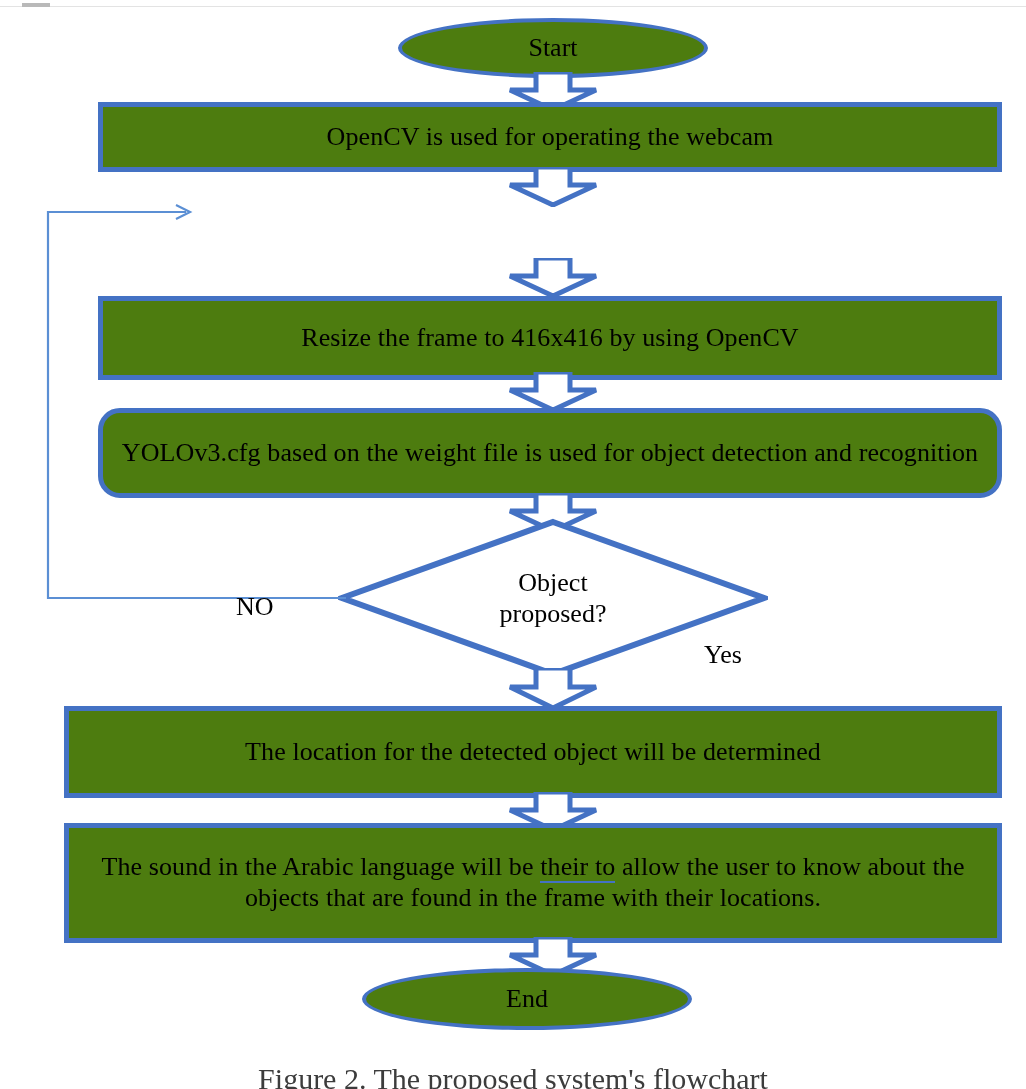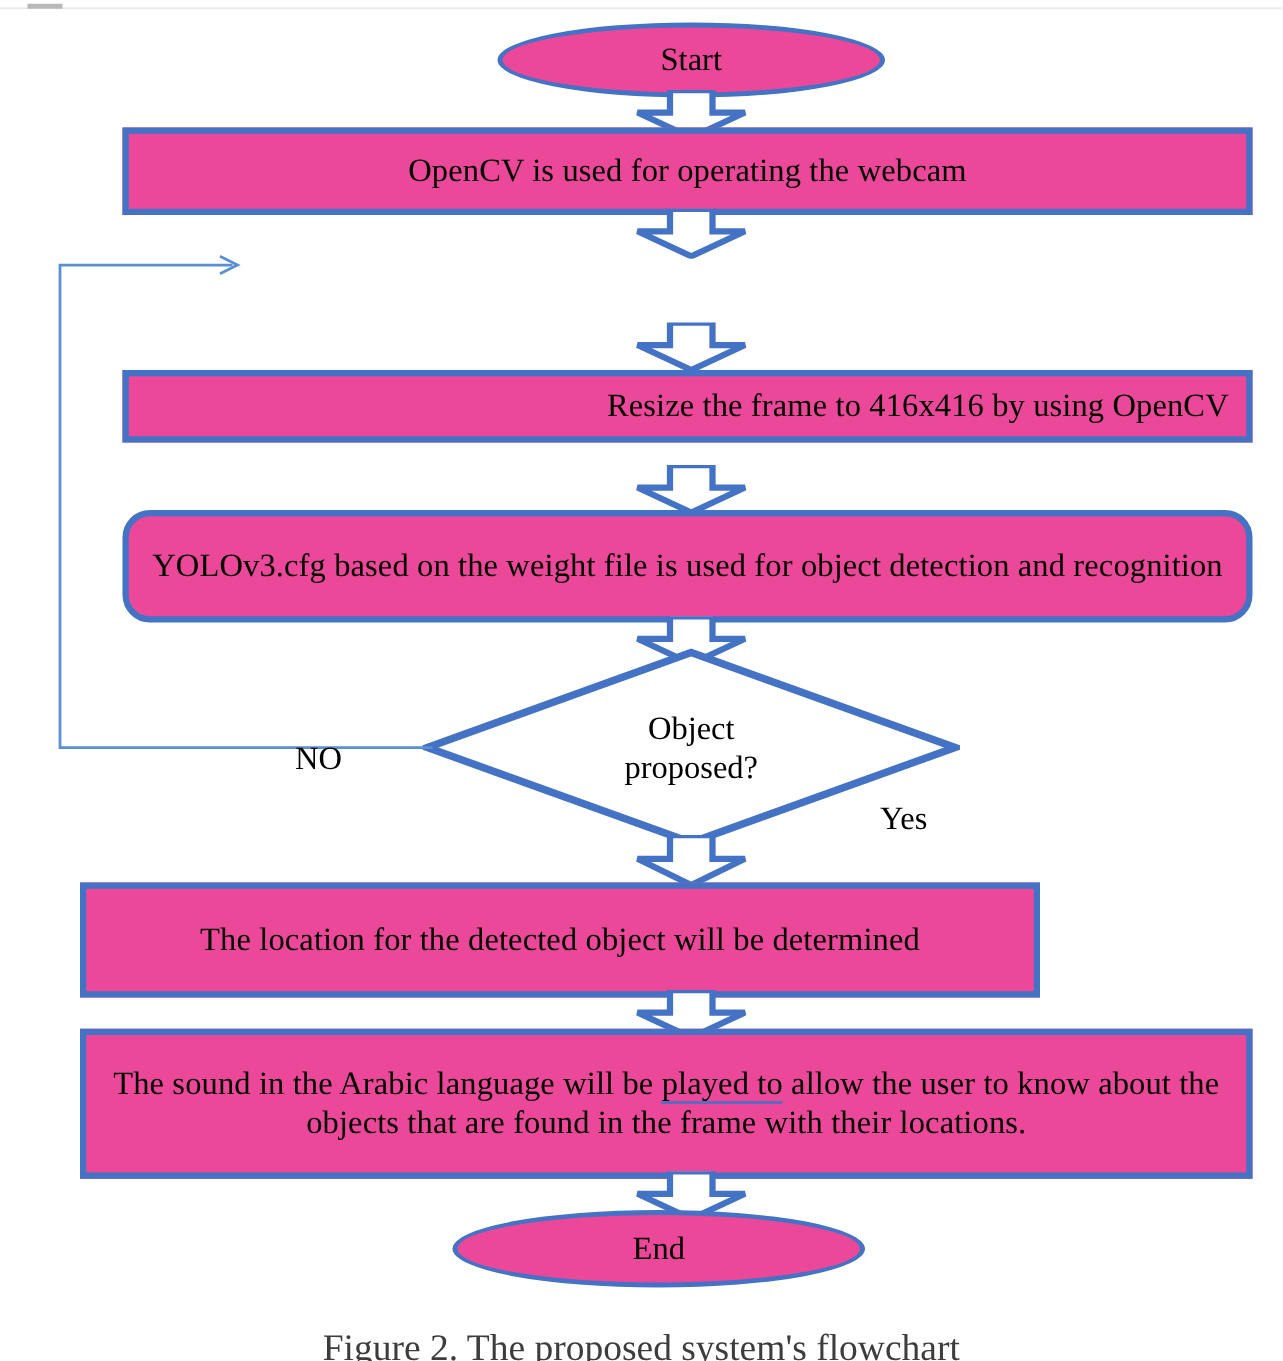--- a/index.html
+++ b/index.html
@@ -43,21 +43,21 @@
   }
 
   
   .node {
     position: absolute;
     box-sizing: border-box;
     display: flex;
     align-items: center;
     justify-content: center;
     text-align: center;
-    background: #ec4899;
+    background: #4d7c0f;
   }
 
   .process {
     border: 5px solid #4472c4;
   }
   .process .node-text {
     font-size: 26px;
     line-height: 1.18;
     padding: 0 14px;
     letter-spacing: .1px;
@@ -138,21 +138,21 @@
 
   <svg class="arrow" style="left:493px; top:167px;" width="120" height="40" viewBox="0 0 120 40">
     <polygon points="43,0 77,0 77,18 103,18 60,38 17,18 43,18" fill="#ffffff" stroke="#4472c4" stroke-width="5"></polygon>
   </svg>
 
 
   <svg class="arrow" style="left:493px; top:258px;" width="120" height="40" viewBox="0 0 120 40">
     <polygon points="43,0 77,0 77,18 103,18 60,38 17,18 43,18" fill="#ffffff" stroke="#4472c4" stroke-width="5"></polygon>
   </svg>
 
-  <div class="node process" style="left:98px; top:296px; width:904px; height:58px;justify-content:flex-end;">
+  <div class="node process" style="left:98px; top:296px; width:904px; height:84px;">
     <span class="node-text">Resize the frame to 416x416 by using OpenCV</span>
   </div>
 
   <svg class="arrow" style="left:493px; top:372px;" width="120" height="40" viewBox="0 0 120 40">
     <polygon points="43,0 77,0 77,18 103,18 60,38 17,18 43,18" fill="#ffffff" stroke="#4472c4" stroke-width="5"></polygon>
   </svg>
 
   <div class="node process" style="left:98px; top:408px; width:904px; height:90px;border-radius:22px;">
     <span class="node-text">YOLOv3.cfg based on the weight file is used for object detection and recognition</span>
   </div>
@@ -176,30 +176,30 @@
     <polyline points="140,5 154,12 140,19" fill="none" stroke="#5b8fd4" stroke-width="2.2"></polyline>
   </svg>
   <span class="edge-label" style="left:236px; top:592px;">NO</span>
 
   <span class="edge-label" style="left:704px; top:640px;">Yes</span>
 
   <svg class="arrow" style="left:493px; top:668px;" width="120" height="42" viewBox="0 0 120 42">
     <polygon points="43,0 77,0 77,19 103,19 60,40 17,19 43,19" fill="#ffffff" stroke="#4472c4" stroke-width="5"></polygon>
   </svg>
 
-  <div class="node process" style="left:64px; top:706px; width:768px; height:92px;">
+  <div class="node process" style="left:64px; top:706px; width:938px; height:92px;">
     <span class="node-text">The location for the detected object will be determined</span>
   </div>
 
   <svg class="arrow" style="left:493px; top:792px;" width="120" height="40" viewBox="0 0 120 40">
     <polygon points="43,0 77,0 77,18 103,18 60,38 17,18 43,18" fill="#ffffff" stroke="#4472c4" stroke-width="5"></polygon>
   </svg>
 
   <div class="node process" style="left:64px; top:823px; width:938px; height:120px;">
-    <span class="node-text"><span>The sound in the Arabic language will be </span><span class="grammar-underline">played to</span><span> allow the user to know about the objects that are found in the frame with their locations.</span></span>
+    <span class="node-text"><span>The sound in the Arabic language will be </span><span class="grammar-underline">their to</span><span> allow the user to know about the objects that are found in the frame with their locations.</span></span>
   </div>
 
   <svg class="arrow" style="left:493px; top:937px;" width="120" height="40" viewBox="0 0 120 40">
     <polygon points="43,0 77,0 77,18 103,18 60,38 17,18 43,18" fill="#ffffff" stroke="#4472c4" stroke-width="5"></polygon>
   </svg>
 
   <div class="node terminator" style="left:362px; top:968px; width:330px; height:62px;">
     <span class="node-text">End</span>
   </div>
 

